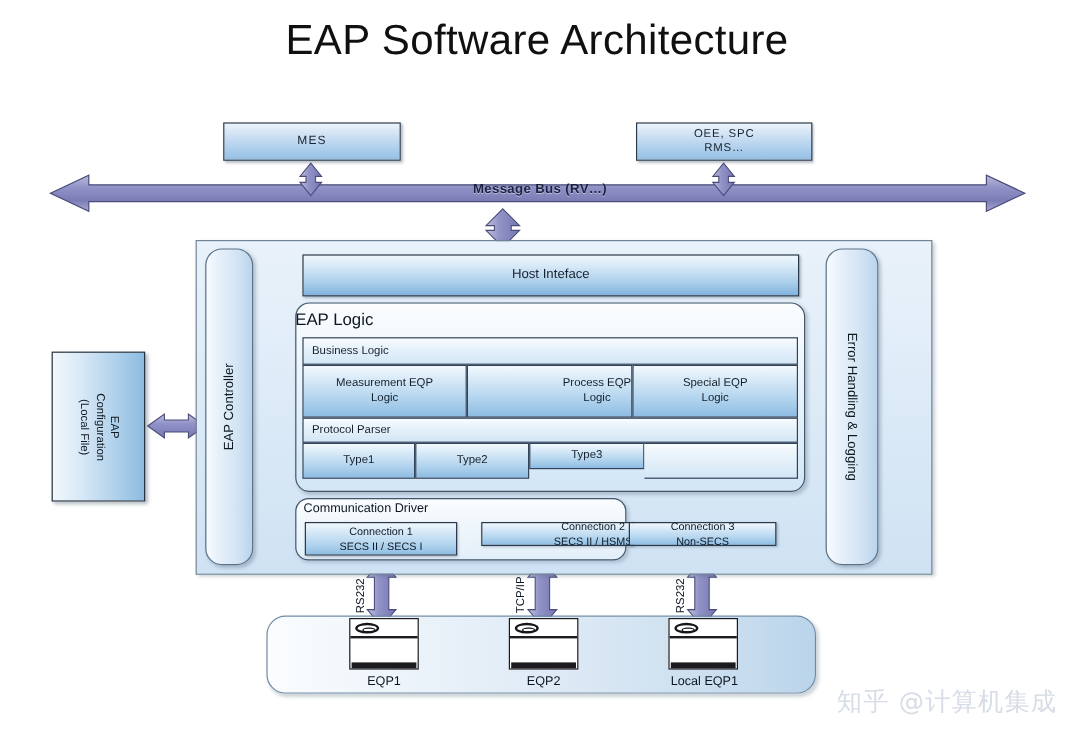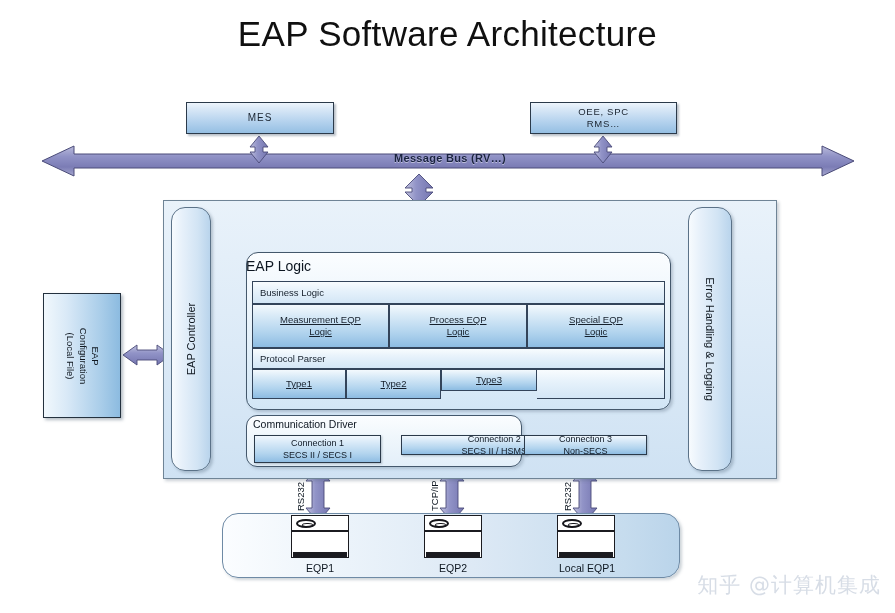--- a/index.html
+++ b/index.html
@@ -126,24 +126,24 @@
     padding-left: 7px;
     font-size: 9.5px; color: #16202c;
   }
   #business-logic-band { left: 252px; top: 281px; width: 413px; height: 23px; }
   #protocol-parser-band { left: 252px; top: 348px; width: 413px; height: 21px; }
 
   .cell {
     background: linear-gradient(to bottom, #f3f9fd 0%, #dcecf8 22%, #b2d4ee 65%, #8dbce2 100%);
     border: 1px solid #33445a;
     display: flex; align-items: center; justify-content: center;
-    text-align: center; font-size: 9.5px; line-height: 1.3; color: #16202c; text-decoration: underline;
+    text-align: center; font-size: 9.5px; line-height: 1.3; color: #16202c;
   }
   #cell-measurement { left: 252px; top: 304px; width: 137px; height: 44px; }
-  #cell-process     { left: 389px; top: 304px; width: 138px; height: 44px; }
+  #cell-process     { left: 389px; top: 304px; width: 138px; height: 44px; justify-content: flex-end; }
   #cell-special     { left: 527px; top: 304px; width: 138px; height: 44px; }
 
   #cell-type1 { left: 252px; top: 369px; width: 94px; height: 30px; }
   #cell-type2 { left: 346px; top: 369px; width: 95px; height: 30px; }
   #cell-type3 { left: 441px; top: 369px; width: 96px; height: 22px; }
   #parser-filler {
     left: 537px; top: 369px; width: 128px; height: 30px;
     background: linear-gradient(to bottom, #f8fcfe 0%, #e7f2fb 40%, #d3e6f6 100%);
     border: 1px solid #33445a; border-left: none;
   }
@@ -299,20 +299,23 @@
 
   <div class="abs" id="main-frame"></div>
 
   <div class="abs pillar" id="eap-controller">
     <span class="pillar-label">EAP Controller</span>
   </div>
   <div class="abs pillar" id="error-logging">
     <span class="pillar-label">Error Handling &amp; Logging</span>
   </div>
 
+  <div class="abs gbox" id="host-interface">
+    <span>Host Inteface</span>
+  </div>
 
   <div class="abs" id="eap-logic-box"></div>
   <div class="abs" id="eap-logic-title">EAP Logic</div>
 
   <div class="abs band" id="business-logic-band">
     <span>Business Logic</span>
   </div>
   <div class="abs cell" id="cell-measurement">
     <span style="white-space:pre-line">Measurement EQP
 Logic</span>

